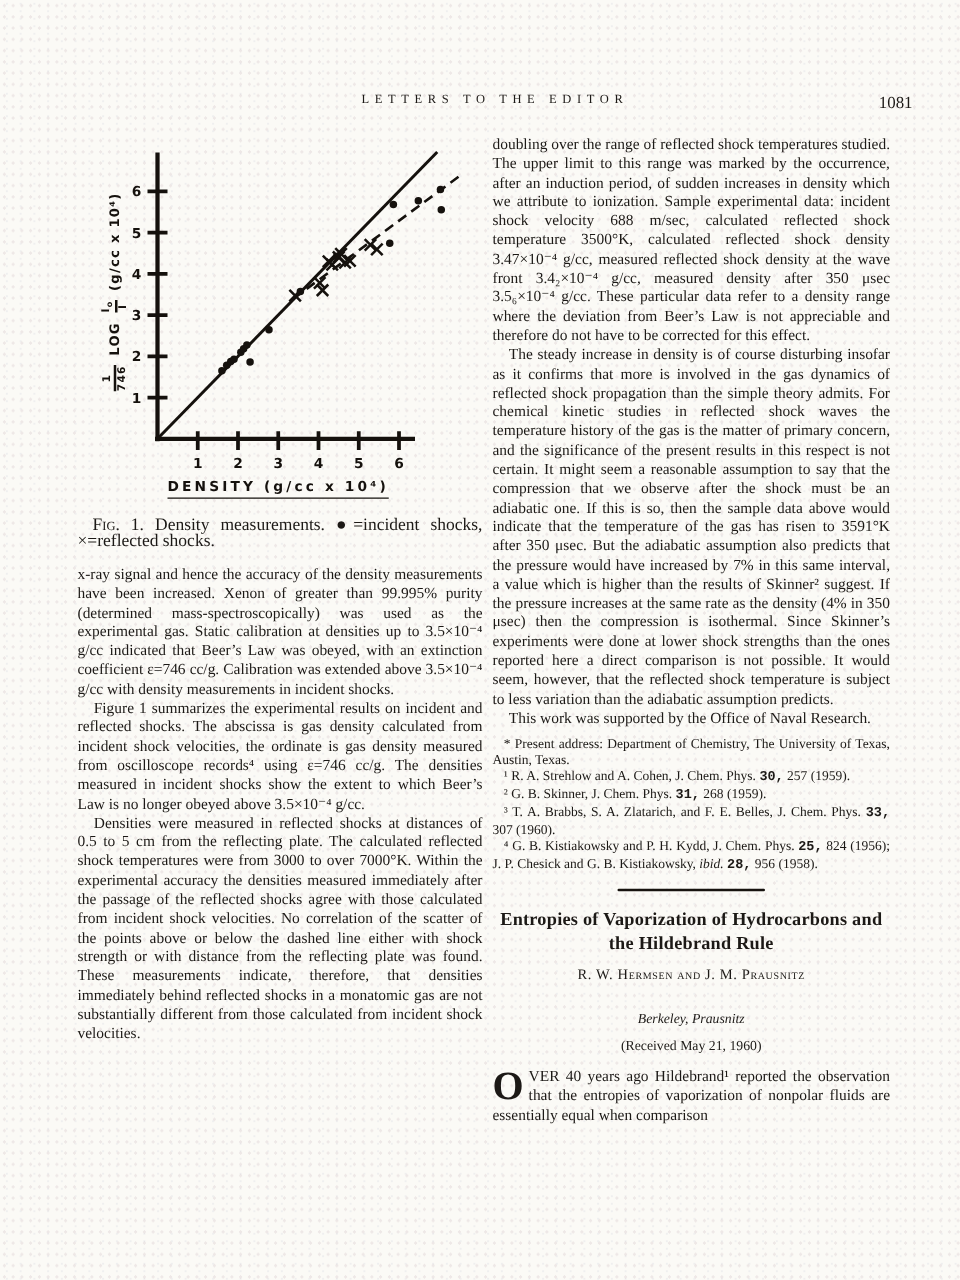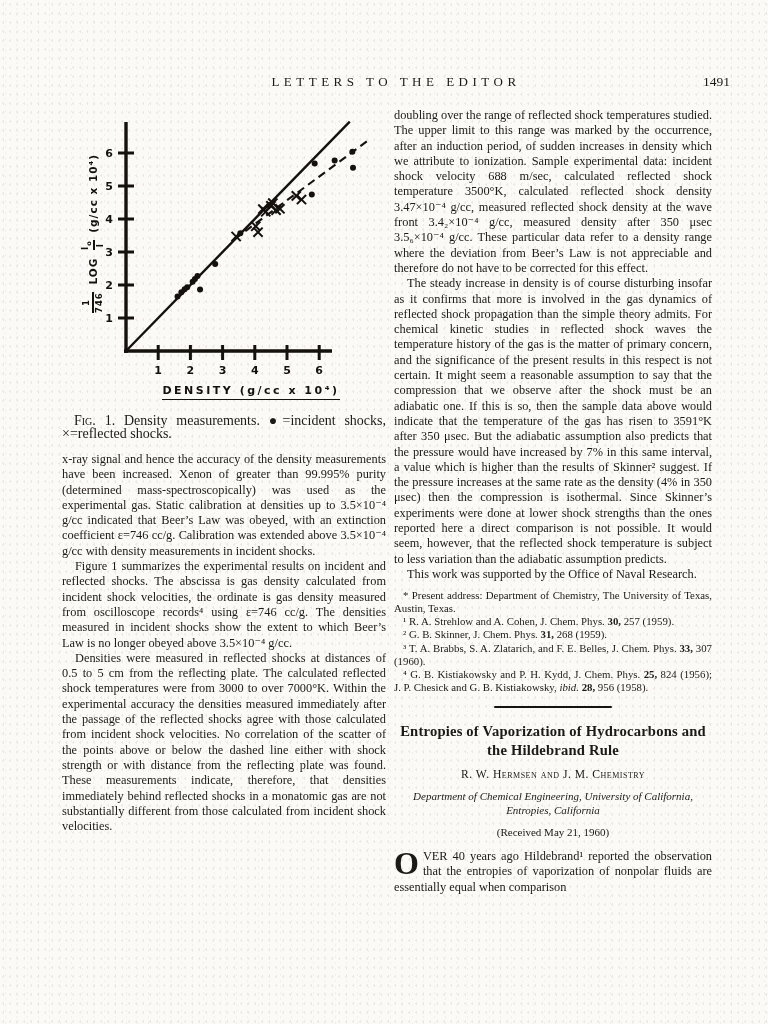--- a/index.html
+++ b/index.html
@@ -8,80 +8,80 @@
     background-color:#fbfaf6;
     background-image:
       radial-gradient(rgba(205,185,190,0.28) 1px, transparent 1px),
       radial-gradient(rgba(185,190,205,0.18) 1px, transparent 1px);
     background-size:7px 9px, 11px 6px;
     font-family:"Liberation Serif","DejaVu Serif",serif;
     color:#1c1916;
   }
   
   .running-head { position:absolute; top:74px; left:62px; right:38px; height:18px; }
-  .head-title { display:block; text-align:center; font-size:13px; letter-spacing:4.5px; color:#1c1916; }
+  .head-title { display:block; text-align:center; font-size:10px; letter-spacing:4.5px; color:#1c1916; }
   .page-number { position:absolute; right:0; top:0; font-size:13.5px; }
 
   
   .figure { position:absolute; left:62px; top:106px; width:324px; height:304px; }
   .figure svg { display:block; }
   .y-axis-label {
     position:absolute; left:-82px; top:120px; width:220px; height:18px;
     transform:rotate(-90deg);
     text-align:center; white-space:nowrap;
     font-family:"DejaVu Sans","Liberation Sans",sans-serif;
     font-weight:bold; font-size:10.5px; letter-spacing:1px; color:#15110d;
   }
   .frac { display:inline-block; vertical-align:middle; text-align:center; font-size:8.5px; line-height:1.02; margin:0 3px; }
   .frac > span { display:block; }
   .fbar { display:block; height:1.6px; background:#15110d; margin:1px 0; }
   .frac sub { font-size:6.5px; }
   .ylab-word { vertical-align:middle; }
-  .x-axis-label { position:absolute; left:84px; top:274px; width:210px; text-align:center; }
+  .x-axis-label { position:absolute; left:72px; top:274px; width:210px; text-align:left; }
   .x-axis-label span {
     display:inline-block; border-bottom:1.8px solid #15110d; padding-bottom:2px;
     font-family:"DejaVu Sans","Liberation Sans",sans-serif;
     font-weight:bold; font-size:11px; letter-spacing:2.5px; color:#15110d; white-space:nowrap;
   }
 
   
   .caption { position:absolute; left:62px; top:414px; width:324px; font-size:14px; line-height:13.4px; text-align:justify; text-indent:12px; }
   .cap-label { font-variant:small-caps; }
 
   
   .col { position:absolute; width:324px; font-size:12.35px; line-height:15.3px; text-align:justify; }
   .left-col { left:62px; top:452px; }
   .right-col { left:394px; top:108px; width:318px; }
   .body-para { margin:0; text-indent:13px; }
   .body-para.noindent { text-indent:0; }
 
   
   .footnotes { margin-top:7px; font-size:10.8px; line-height:13.1px; text-align:justify; }
   .footnote { text-indent:9px; }
-  .fn-b { font-weight:bold; }
+  .fn-b { font-weight:bold;font-family:Liberation Mono, monospace; }
   .fn-i { font-style:italic; }
 
   .article-divider { width:118px; height:2px; background:#17130f; margin:12px auto 14px auto; border-radius:1px; }
 
   
   .a2-title { margin:0 2px 8px 2px; font-size:14.6px; line-height:18.6px; font-weight:bold; text-align:center; letter-spacing:0.2px; }
   .a2-authors { text-align:center; font-variant:small-caps; font-size:11.6px; letter-spacing:0.5px; margin-bottom:8px; }
   .a2-affil { text-align:center; font-style:italic; font-size:11px; line-height:13.2px; margin-bottom:8px; }
   .a2-received { text-align:center; font-size:11px; margin-bottom:9px; }
   .a2-body { margin:0; text-align:justify; font-size:12.35px; line-height:15.3px; }
   .dropcap { float:left; font-size:32px; line-height:27px; padding:1px 4px 0 0; font-weight:bold; }
 </style>
 </head>
 <body>
 
 <div class="page">
 
   <div class="running-head">
     <span class="head-title">LETTERS TO THE EDITOR</span>
-    <span class="page-number">1491</span>
+    <span class="page-number">1081</span>
   </div>
 
   <div class="figure">
     <svg id="chart-svg" width="324" height="270" viewBox="0 0 324 270">
         <g>
           <line x1="62" y1="245" x2="270" y2="245" stroke="#15110d" stroke-width="3.4"></line>
           <line x1="64" y1="247" x2="64" y2="16" stroke="#15110d" stroke-width="3.4"></line>
           <line x1="96.2" y1="239" x2="96.2" y2="254" stroke="#15110d" stroke-width="3"></line>
           <text x="96.2" y="268" text-anchor="middle" font-family="DejaVu Sans, Liberation Sans, sans-serif" font-size="11" font-weight="bold" fill="#15110d">1</text>
           <line x1="128.4" y1="239" x2="128.4" y2="254" stroke="#15110d" stroke-width="3"></line>
@@ -186,24 +186,24 @@
     <div class="footnotes" id="footnotes">
         <div class="footnote"><span>* Present address: Department of Chemistry, The University of Texas, Austin, Texas.</span></div>
         <div class="footnote"><span>¹ R. A. Strehlow and A. Cohen, J. Chem. Phys. </span><span class="fn-b">30,</span><span> 257 (1959).</span></div>
         <div class="footnote"><span>² G. B. Skinner, J. Chem. Phys. </span><span class="fn-b">31,</span><span> 268 (1959).</span></div>
         <div class="footnote"><span>³ T. A. Brabbs, S. A. Zlatarich, and F. E. Belles, J. Chem. Phys. </span><span class="fn-b">33,</span><span> 307 (1960).</span></div>
         <div class="footnote"><span>⁴ G. B. Kistiakowsky and P. H. Kydd, J. Chem. Phys. </span><span class="fn-b">25,</span><span> 824 (1956); J. P. Chesick and G. B. Kistiakowsky, </span><span class="fn-i">ibid.</span><span> </span><span class="fn-b">28,</span><span> 956 (1958).</span></div>
       </div>
     <div class="article-divider"></div>
     <div class="article2">
       <h2 class="a2-title">Entropies of Vaporization of Hydrocarbons and the Hildebrand Rule</h2>
-      <div class="a2-authors">R. W. Hermsen and J. M. Chemistry</div>
+      <div class="a2-authors">R. W. Hermsen and J. M. Prausnitz</div>
       <div class="a2-affil">
-        <span>Department of Chemical Engineering, University of California,</span><br>
-        <span>Entropies, California</span>
+        <br>
+        <span>Berkeley, Prausnitz</span>
       </div>
       <div class="a2-received">(Received May 21, 1960)</div>
       <p class="a2-body">
         <span class="dropcap">O</span><span>VER 40 years ago Hildebrand¹ reported the observation that the entropies of vaporization of nonpolar fluids are essentially equal when comparison</span>
       </p>
     </div>
   </div>
 
 </div>
 

